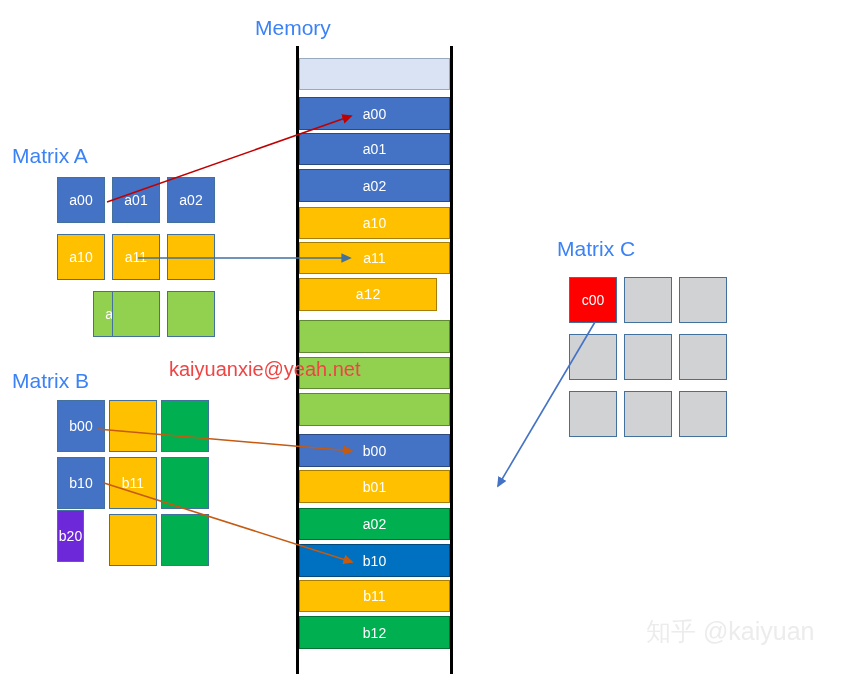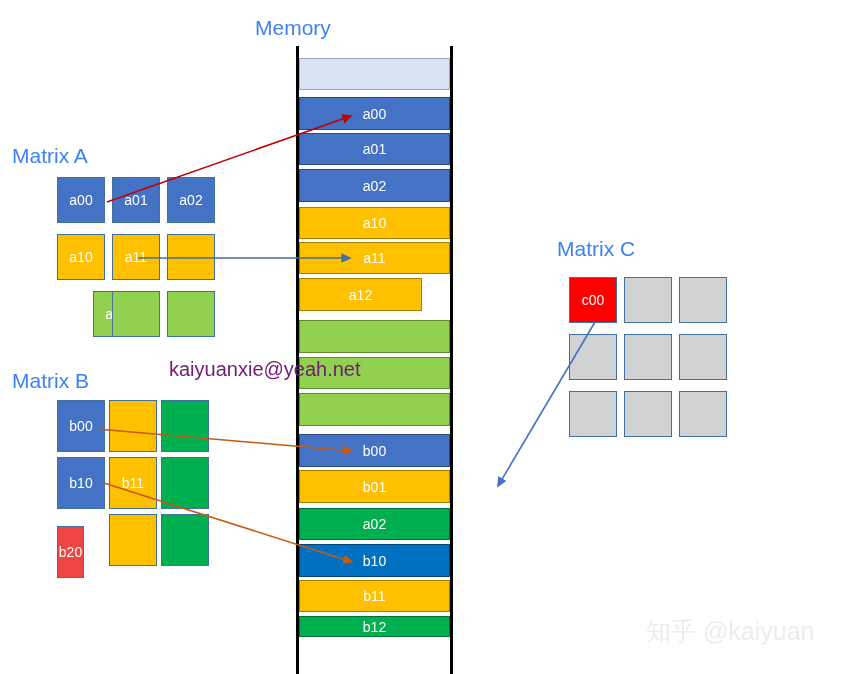--- a/index.html
+++ b/index.html
@@ -75,21 +75,21 @@
   
   #equation {
     font-size: 19px;
     color: #1a1a1a;
     white-space: nowrap;
     line-height: 1;
   }
 
   
   .watermark {
-    color: #701a75;
+    color: #ef4444;
     white-space: nowrap;
     line-height: 1;
     user-select: none;
   }
   #watermark-email { font-size: 20px; }
   #watermark-zhihu { font-size: 25px; color: #ececec; }
 </style>
 </head>
 <body>
 
@@ -133,21 +133,21 @@
       </div>
       <div class="mcell" style="left: 52px; top: 0px; width: 48px; height: 52px; background: rgb(255, 192, 0);"></div>
       <div class="mcell" style="left: 104px; top: 0px; width: 48px; height: 52px; background: rgb(0, 176, 80);"></div>
       <div class="mcell" style="left: 0px; top: 57px; width: 48px; height: 52px; background: rgb(68, 114, 196);">
         <span>b10</span>
       </div>
       <div class="mcell" style="left: 52px; top: 57px; width: 48px; height: 52px; background: rgb(255, 192, 0);">
         <span>b11</span>
       </div>
       <div class="mcell" style="left: 104px; top: 57px; width: 48px; height: 52px; background: rgb(0, 176, 80);"></div>
-      <div class="mcell" style="left: 0px; top: 126px; width: 27px; height: 52px; background: #ef4444;">
+      <div class="mcell" style="left: 0px; top: 110px; width: 27px; height: 52px; background: #6d28d9;">
         <span>b20</span>
       </div>
       <div class="mcell" style="left: 52px; top: 114px; width: 48px; height: 52px; background: rgb(255, 192, 0);"></div>
       <div class="mcell" style="left: 104px; top: 114px; width: 48px; height: 52px; background: rgb(0, 176, 80);"></div>
     </div>
 
   <div class="matrix" id="matrix-c" style="left:569px; top:277px;">
       <div class="mcell" style="left: 0px; top: 0px; width: 48px; height: 46px; background: rgb(255, 0, 0);">
         <span>c00</span>
       </div>
@@ -174,42 +174,42 @@
         </div>
         <div class="mem-cell" style="left: 299px; top: 169px; width: 151px; height: 33px; background: rgb(68, 114, 196);">
           <span>a02</span>
         </div>
         <div class="mem-cell" style="left: 299px; top: 207px; width: 151px; height: 32px; background: rgb(255, 192, 0);">
           <span>a10</span>
         </div>
         <div class="mem-cell" style="left: 299px; top: 242px; width: 151px; height: 32px; background: rgb(255, 192, 0);">
           <span>a11</span>
         </div>
-        <div class="mem-cell" style="left: 299px; top: 278px; width: 123px; height: 33px; background: rgb(255, 192, 0);">
+        <div class="mem-cell" style="left: 299px; top: 278px; width: 138px; height: 33px; background: rgb(255, 192, 0); font-family: Liberation Mono, monospace;">
           <span>a12</span>
         </div>
         <div class="mem-cell" style="left: 299px; top: 320px; width: 151px; height: 33px; background: rgb(146, 208, 80);"></div>
         <div class="mem-cell" style="left: 299px; top: 357px; width: 151px; height: 32px; background: rgb(146, 208, 80);"></div>
         <div class="mem-cell" style="left: 299px; top: 393px; width: 151px; height: 33px; background: rgb(146, 208, 80);"></div>
         <div class="mem-cell" style="left: 299px; top: 434px; width: 151px; height: 33px; background: rgb(68, 114, 196);">
           <span>b00</span>
         </div>
         <div class="mem-cell" style="left: 299px; top: 470px; width: 151px; height: 33px; background: rgb(255, 192, 0);">
           <span>b01</span>
         </div>
         <div class="mem-cell" style="left: 299px; top: 508px; width: 151px; height: 32px; background: rgb(0, 176, 80);">
           <span>a02</span>
         </div>
         <div class="mem-cell" style="left: 299px; top: 544px; width: 151px; height: 33px; background: rgb(0, 112, 192);">
           <span>b10</span>
         </div>
         <div class="mem-cell" style="left: 299px; top: 580px; width: 151px; height: 32px; background: rgb(255, 192, 0);">
           <span>b11</span>
         </div>
-        <div class="mem-cell" style="left: 299px; top: 616px; width: 151px; height: 21px; background: rgb(0, 176, 80);">
+        <div class="mem-cell" style="left: 299px; top: 616px; width: 151px; height: 33px; background: rgb(0, 176, 80);">
           <span>b12</span>
         </div>
       </div>
   </div>
 
   <svg id="arrow-layer" viewBox="0 0 853 674" xmlns="http://www.w3.org/2000/svg">
     <defs>
       <marker id="ah-red" markerWidth="7" markerHeight="7" refX="5.4" refY="3" orient="auto">
         <path d="M0,0 L6.5,3 L0,6 z" fill="#C00000"></path>
       </marker>

